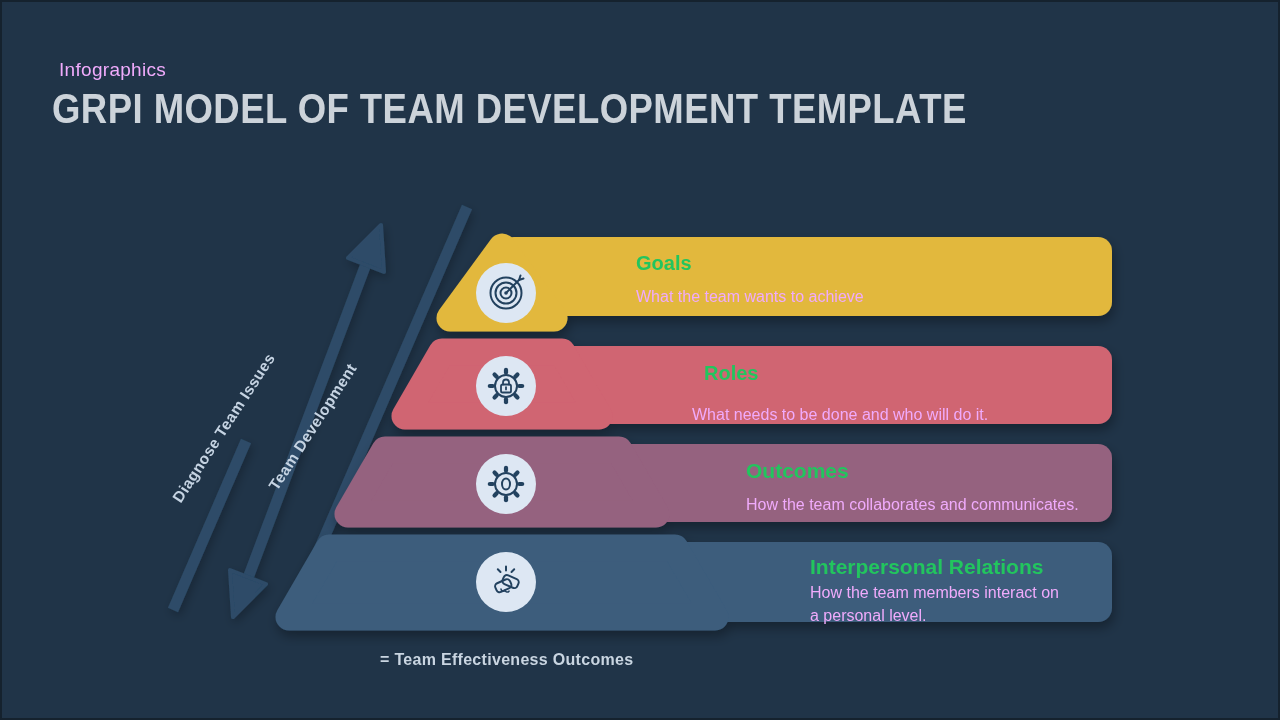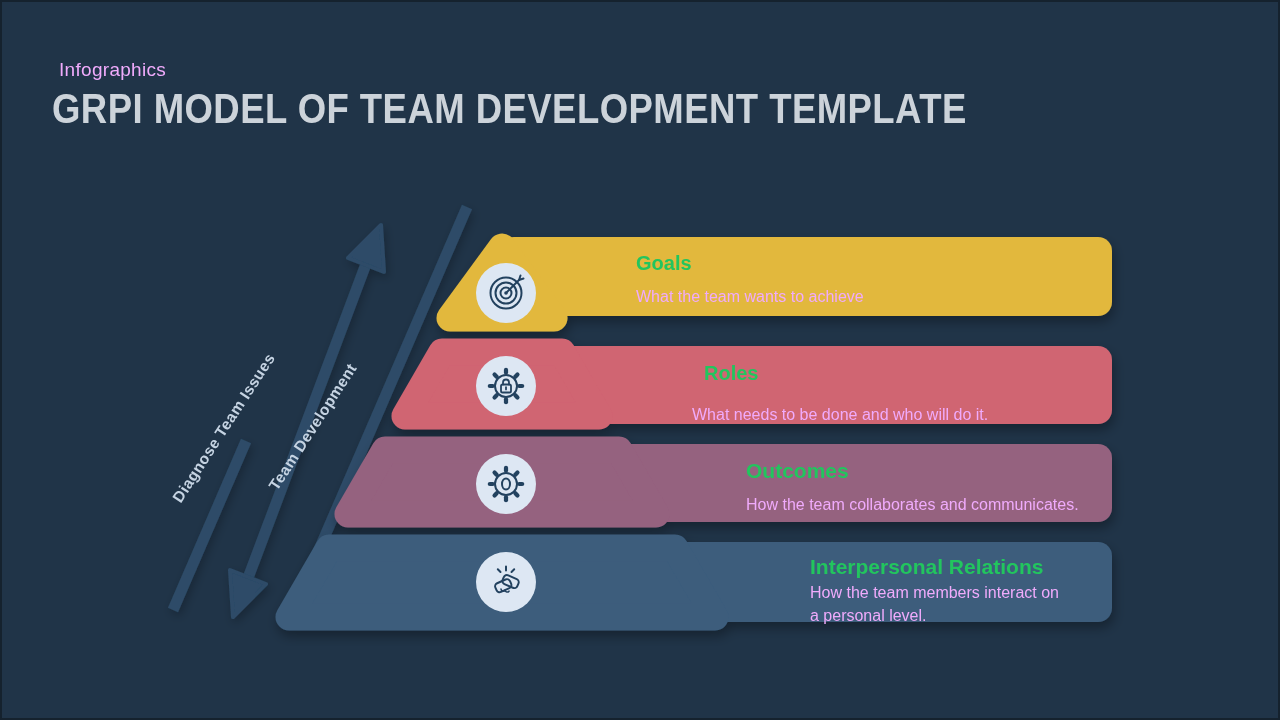--- a/index.html
+++ b/index.html
@@ -140,13 +140,14 @@
 
   <div class="abs layer-title t-roles">Roles</div>
   <div class="abs layer-desc d-roles">What needs to be done and who will do it.</div>
 
   <div class="abs layer-title t-processes">Outcomes</div>
   <div class="abs layer-desc d-processes">How the team collaborates and communicates.</div>
 
   <div class="abs layer-title t-inter">Interpersonal Relations</div>
   <div class="abs layer-desc d-inter">How the team members interact on a personal level.</div>
 
+  <div class="abs footer-legend">= Team Effectiveness Outcomes</div>
 </div>
 
 </body></html>

